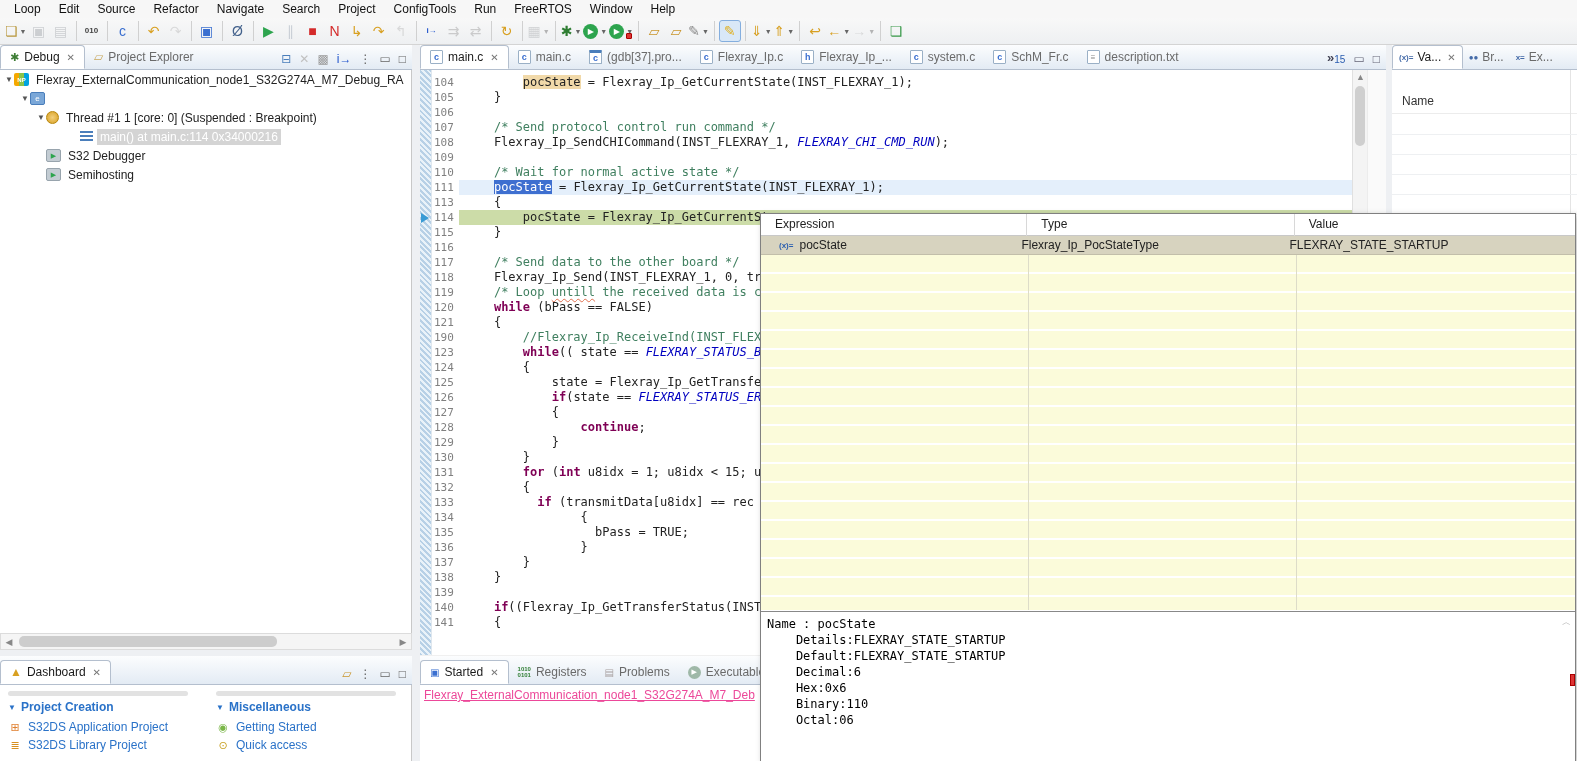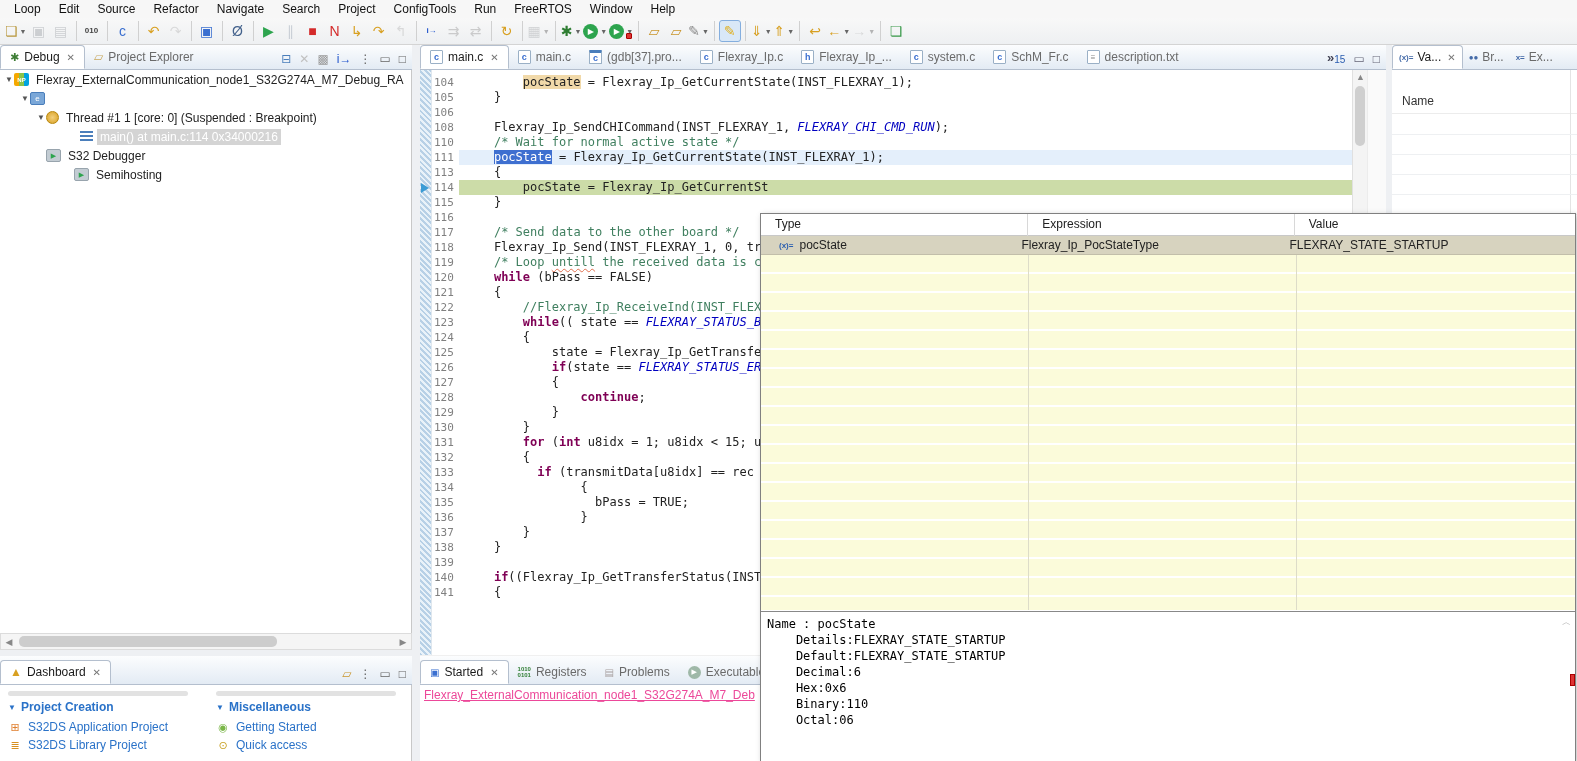--- a/index.html
+++ b/index.html
@@ -318,21 +318,21 @@
     <div class="trow" style="padding-left: 70px;">
       <span class="arr"></span>
       <span class="tico tico-frame"></span>
       <span class="lbl sel">main() at main.c:114 0x34000216</span>
     </div>
     <div class="trow" style="padding-left: 36px;">
       <span class="arr"></span>
       <span class="tico tico-gdb">▶</span>
       <span class="lbl">S32 Debugger</span>
     </div>
-    <div class="trow" style="padding-left: 36px; margin-left: 28px;">
+    <div class="trow" style="padding-left: 36px;">
       <span class="arr"></span>
       <span class="tico tico-gdb">▶</span>
       <span class="lbl">Semihosting</span>
     </div>
   </div>
 <div id="left-hscroll" class="abs">
   <span class="scroll-arr">◀</span>
   <div class="scroll-thumb" style="width:258px;margin-left:2px;"></div>
   <span class="scroll-arr" style="margin-left:auto;">▶</span>
 </div>
@@ -442,22 +442,32 @@
         <span class="num">105</span>
         <span class="txt"><span class="pl">    }</span></span>
       </div>
       <div class="cl">
         <span class="rul"></span>
         <span class="num">106</span>
         <span class="txt"></span>
       </div>
       <div class="cl">
         <span class="rul"></span>
+        <span class="num">107</span>
+        <span class="txt"><span class="pl">    </span><span class="cm">/* Send protocol control run command */</span></span>
+      </div>
+      <div class="cl">
+        <span class="rul"></span>
         <span class="num">108</span>
         <span class="txt"><span class="pl">    Flexray_Ip_SendCHICommand(INST_FLEXRAY_1, </span><span class="en">FLEXRAY_CHI_CMD_RUN</span><span class="pl">);</span></span>
+      </div>
+      <div class="cl">
+        <span class="rul"></span>
+        <span class="num">109</span>
+        <span class="txt"></span>
       </div>
       <div class="cl">
         <span class="rul"></span>
         <span class="num">110</span>
         <span class="txt"><span class="pl">    </span><span class="cm">/* Wait for normal active state */</span></span>
       </div>
       <div class="cl ln-current">
         <span class="rul"></span>
         <span class="num">111</span>
         <span class="txt"><span class="pl">    </span><span class="sel">pocState</span><span class="pl"> = Flexray_Ip_GetCurrentState(INST_FLEXRAY_1);</span></span>
@@ -504,21 +514,21 @@
         <span class="num">120</span>
         <span class="txt"><span class="pl">    </span><span class="kw">while</span><span class="pl"> (bPass == FALSE)</span></span>
       </div>
       <div class="cl">
         <span class="rul"></span>
         <span class="num">121</span>
         <span class="txt"><span class="pl">    {</span></span>
       </div>
       <div class="cl">
         <span class="rul"></span>
-        <span class="num">122</span>
+        <span class="num">190</span>
         <span class="txt"><span class="pl">        </span><span class="cm">//Flexray_Ip_ReceiveInd(INST_FLEXR</span></span>
       </div>
       <div class="cl">
         <span class="rul"></span>
         <span class="num">123</span>
         <span class="txt"><span class="pl">        </span><span class="kw">while</span><span class="pl">(( state == </span><span class="en">FLEXRAY_STATUS_BU</span></span>
       </div>
       <div class="cl">
         <span class="rul"></span>
         <span class="num">124</span>
@@ -664,22 +674,22 @@
     <div class="rrow" style="top: 85px;"></div>
     <div class="rrow" style="top: 105px;"></div>
     <div class="rrow" style="top: 125px;"></div>
   </div>
 
 <div id="popup" class="abs">
   <div id="popup-rows-bg"></div>
   <div class="pvline" style="left:267px;"></div>
   <div class="pvline" style="left:535px;"></div>
   <div id="popup-header">
+      <div class="pcol" style="width: 267px;">Expression</div>
       <div class="pcol" style="width: 268px;">Type</div>
-      <div class="pcol" style="width: 267px;">Expression</div>
       <div class="pcol" style="width: 281px; border-right: none;">Value</div>
     </div>
   <div id="popup-selrow">
     <span class="icx">(x)=</span>
     <span class="cell" style="width:214px;">pocState</span>
     <span class="cell" style="width:268px;padding-left:8px;">Flexray_Ip_PocStateType</span>
     <span class="cell" style="padding-left:8px;">FLEXRAY_STATE_STARTUP</span>
   </div>
   <div id="popup-detail">
     <span id="detail-up">︿</span>

